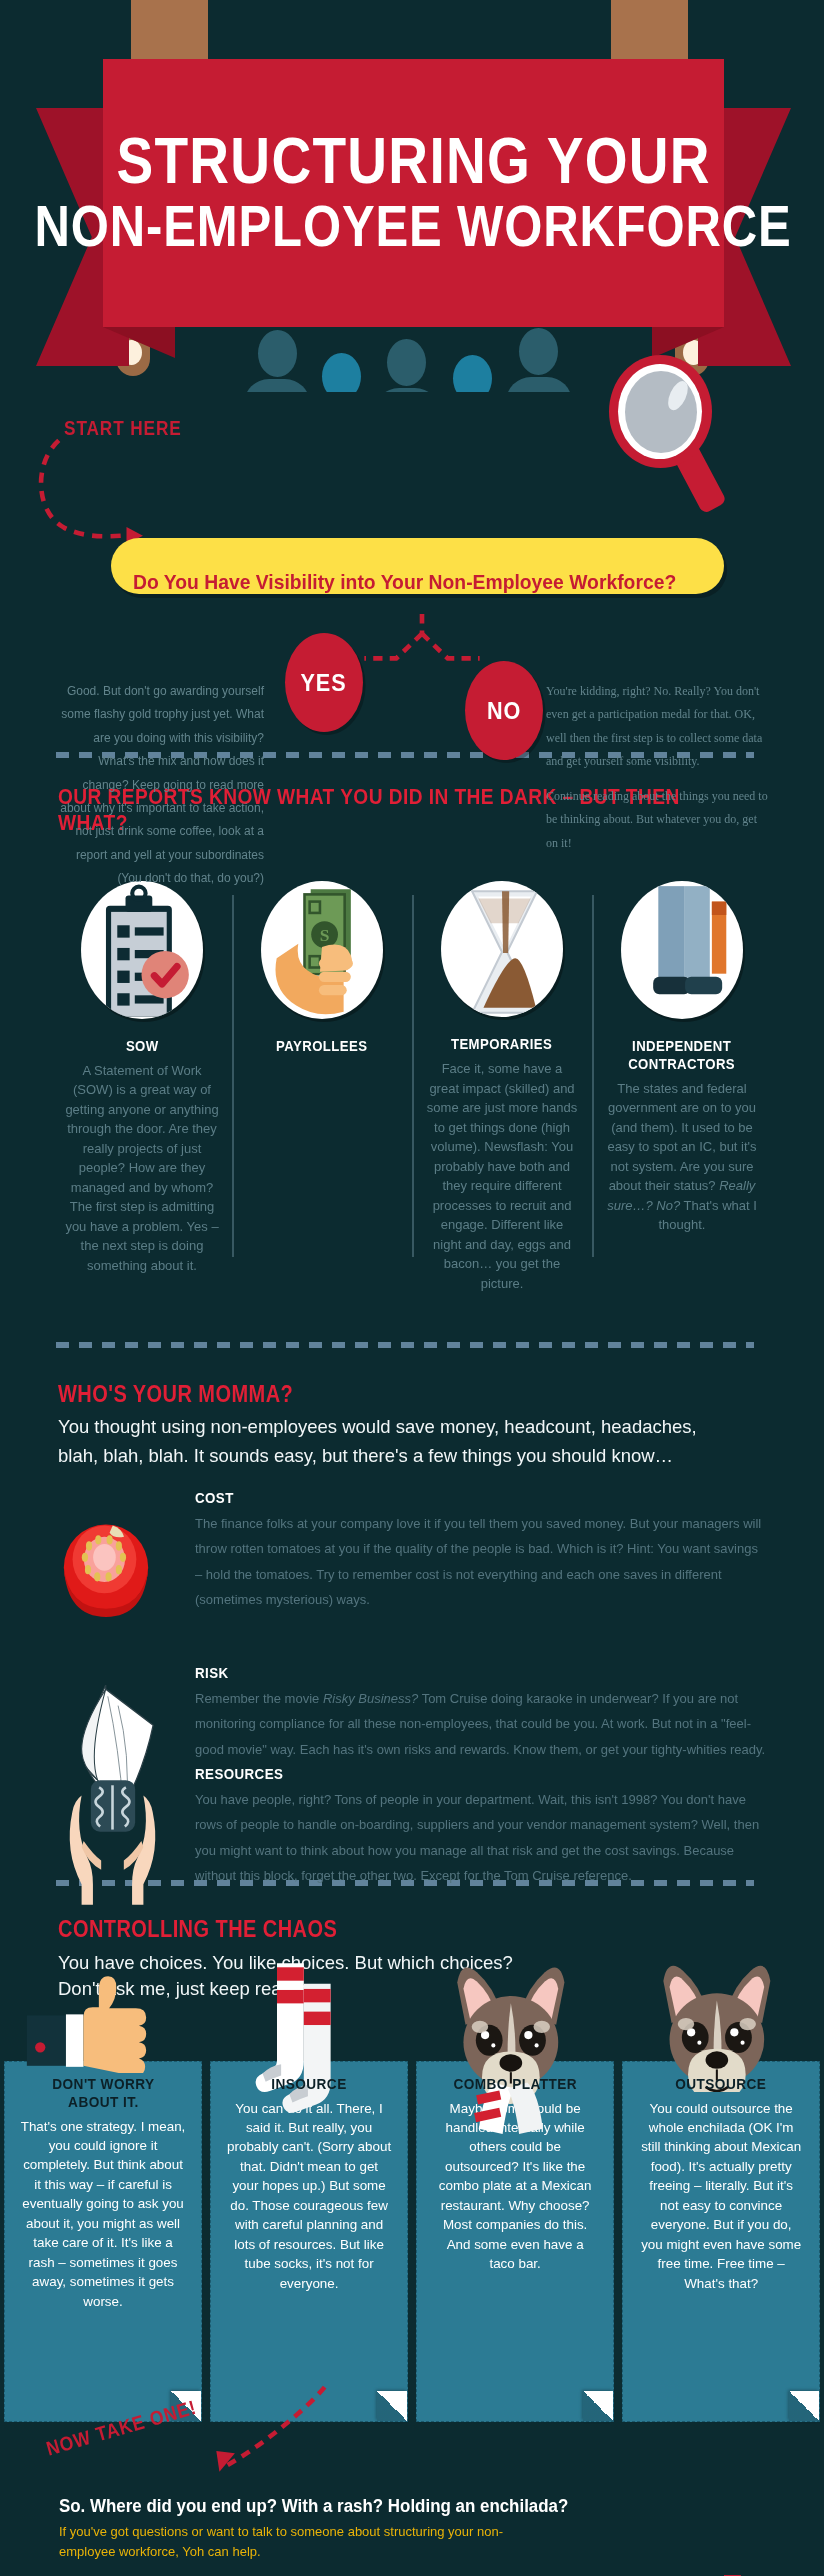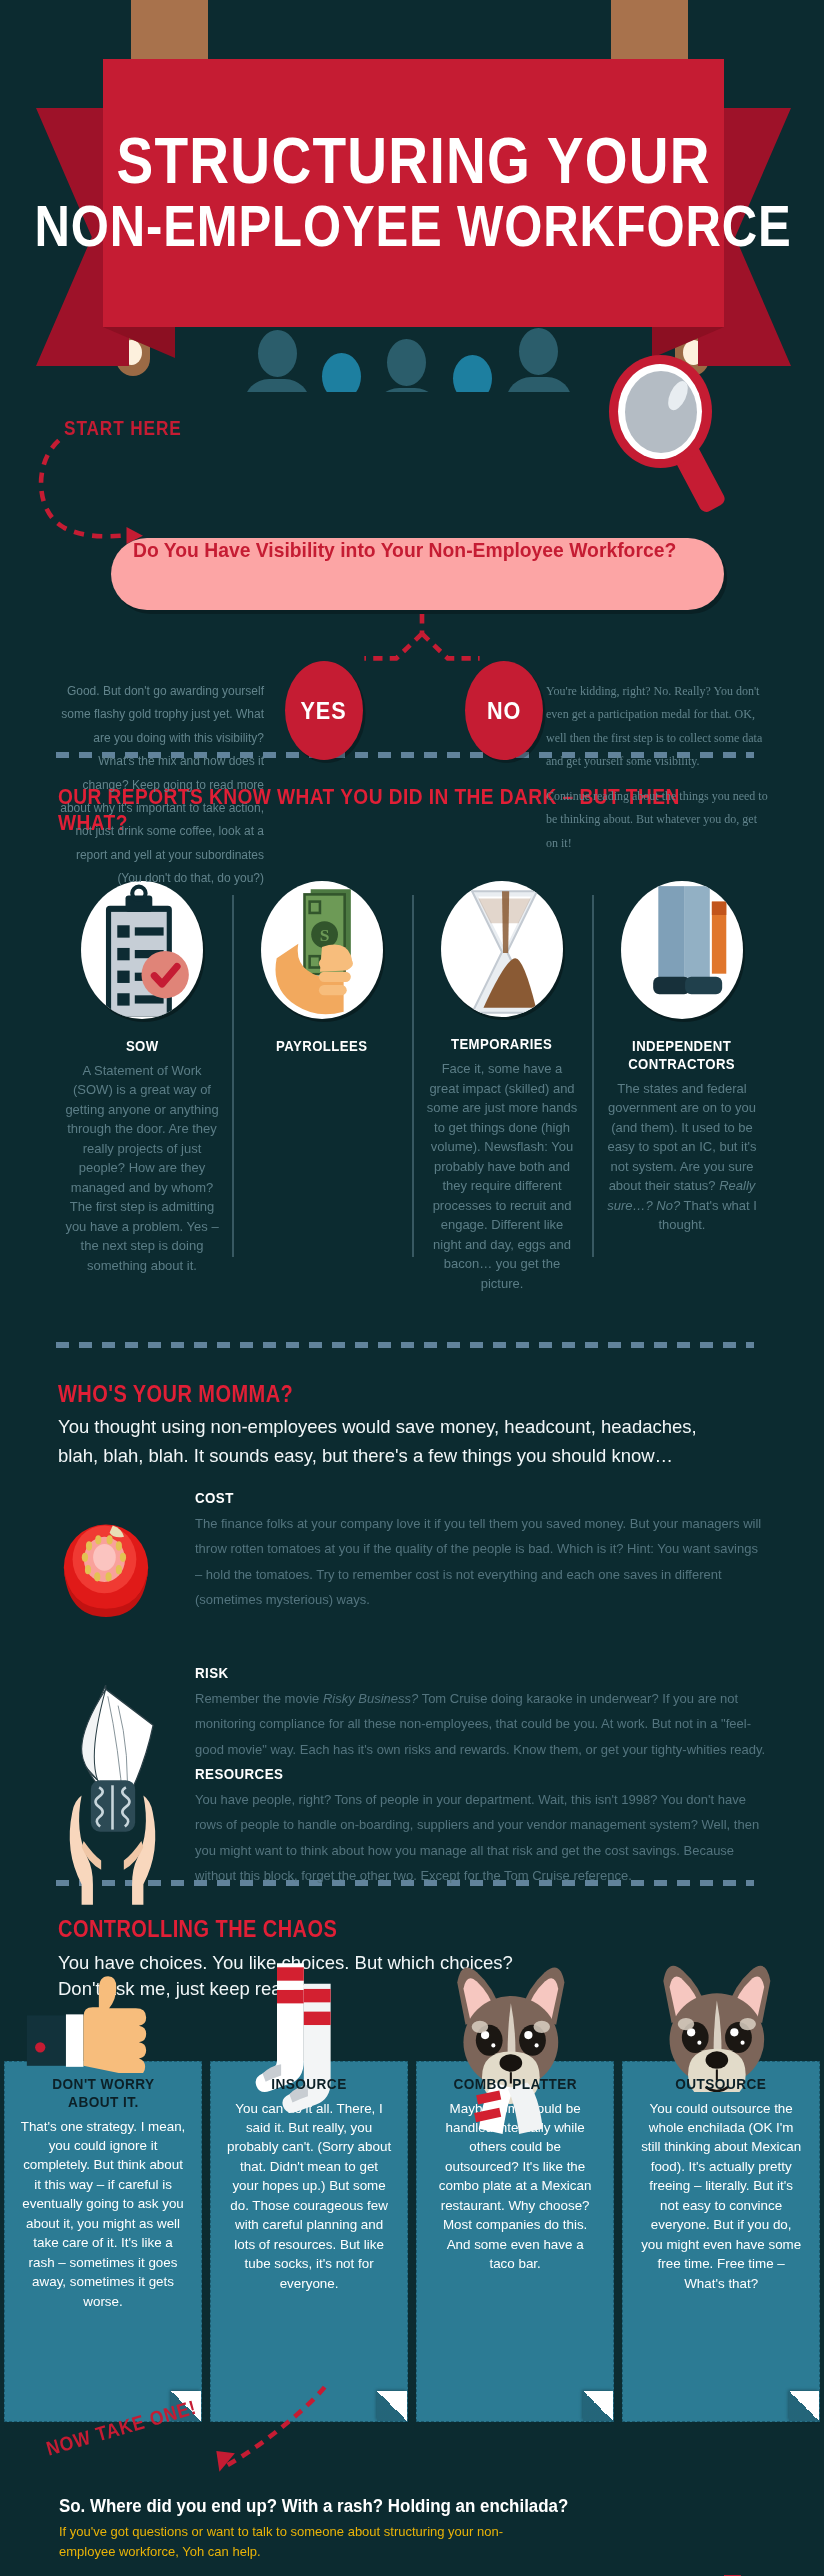--- a/index.html
+++ b/index.html
@@ -61,33 +61,33 @@
   .mag-handle { position:absolute; left:77px; top:90px; width:27px; height:67px; background:#c51c33;
      border-radius:7.2px; transform: rotate(-28deg); }
 
   
   .start-here { position:absolute; left:64px; top:417px; z-index:8;
      color:#c51c33; font-family:"Liberation Sans Narrow","Liberation Sans",sans-serif;
      font-size:19.6px; font-weight:bold; letter-spacing:1px; transform: scaleX(0.88); transform-origin:left; }
   .dashed-svg { position:absolute; z-index:8; }
 
   
-  .q-pill { position:absolute; left:111px; top:538px; width:613px; height:72px;
-     background:#fca5a5; border-radius:36px; z-index:8; display:flex; align-items:flex-start;
+  .q-pill { position:absolute; left:111px; top:538px; width:613px; height:56px;
+     background:#fde047; border-radius:36px; z-index:8; display:flex; align-items:flex-end;
      box-shadow: 3.1px 4.1px 0 rgba(0,0,0,0.25); }
   .q-pill span { color:#c51c33; font-family:"Liberation Sans Narrow","Liberation Sans",sans-serif;
      font-size:21px; font-weight:bold; margin-left:21.6px; transform:scaleX(0.92); transform-origin:left; white-space:nowrap;}
 
   
   .yn { position:absolute; width:78px; height:99px; border-radius:50%; background:#c51c33;
      display:flex; align-items:center; justify-content:center; z-index:8;
      box-shadow: 2.6px 3.1px 0 rgba(0,0,0,0.25); }
   .yn span { color:#fff; font-family:"Liberation Sans Narrow","Liberation Sans",sans-serif;
      font-size:24px; font-weight:bold; letter-spacing:1px; transform:scaleX(0.9); }
-  #yes-node { left:285px; top:661px; }
+  #yes-node { left:285px; top:633px; }
   #no-node  { left:465px; top:661px; }
 
   .branch-text { position:absolute; color:#62848c; font-size:12px; line-height:1.95;
      font-family:"Liberation Sans Narrow","Liberation Sans",sans-serif; z-index:8; }
   #yes-text { left:58px; top:680px; width:206px; text-align:right; }
   #no-text  { left:546px; top:680px; width:222px; text-align:left;font-family:Liberation Serif, serif; }
   #no-text p + p { margin-top:11.3px; }
 
   
   .divider { position:absolute; left:56px; width:698px; height:6.2px; z-index:5;

